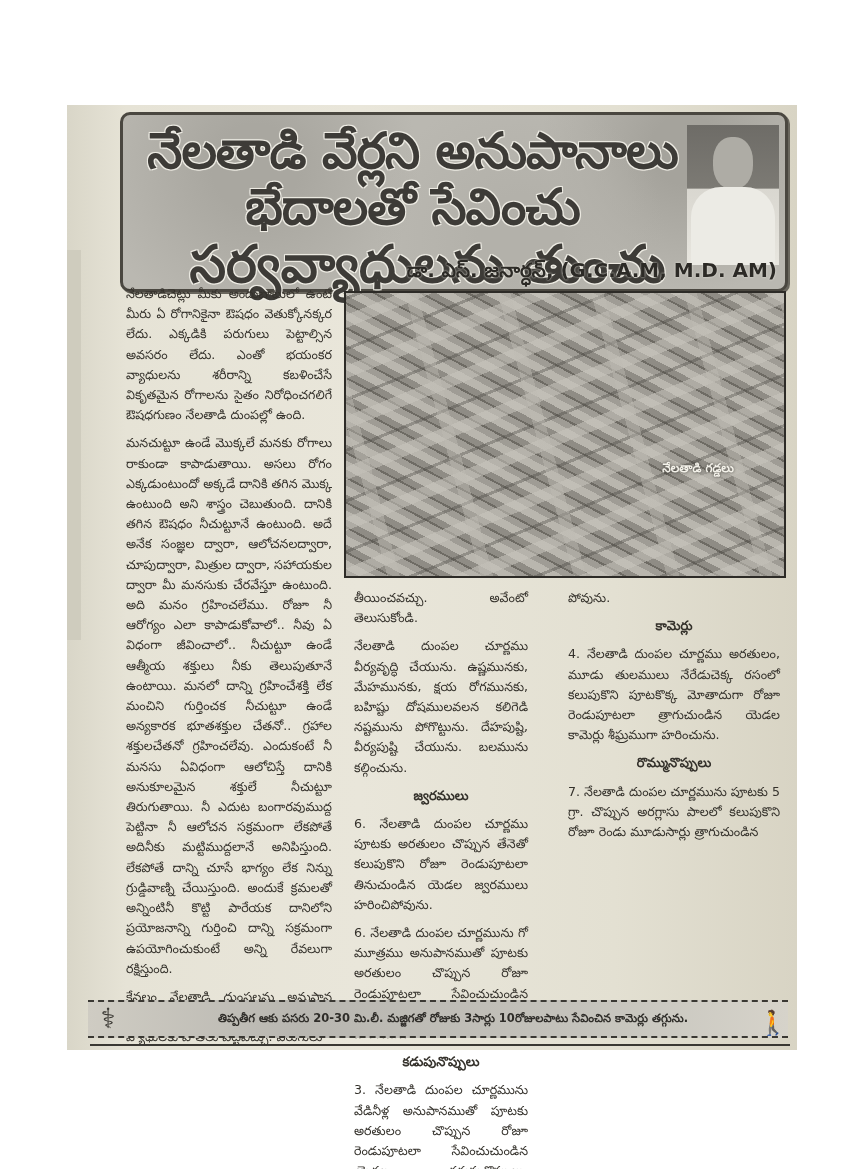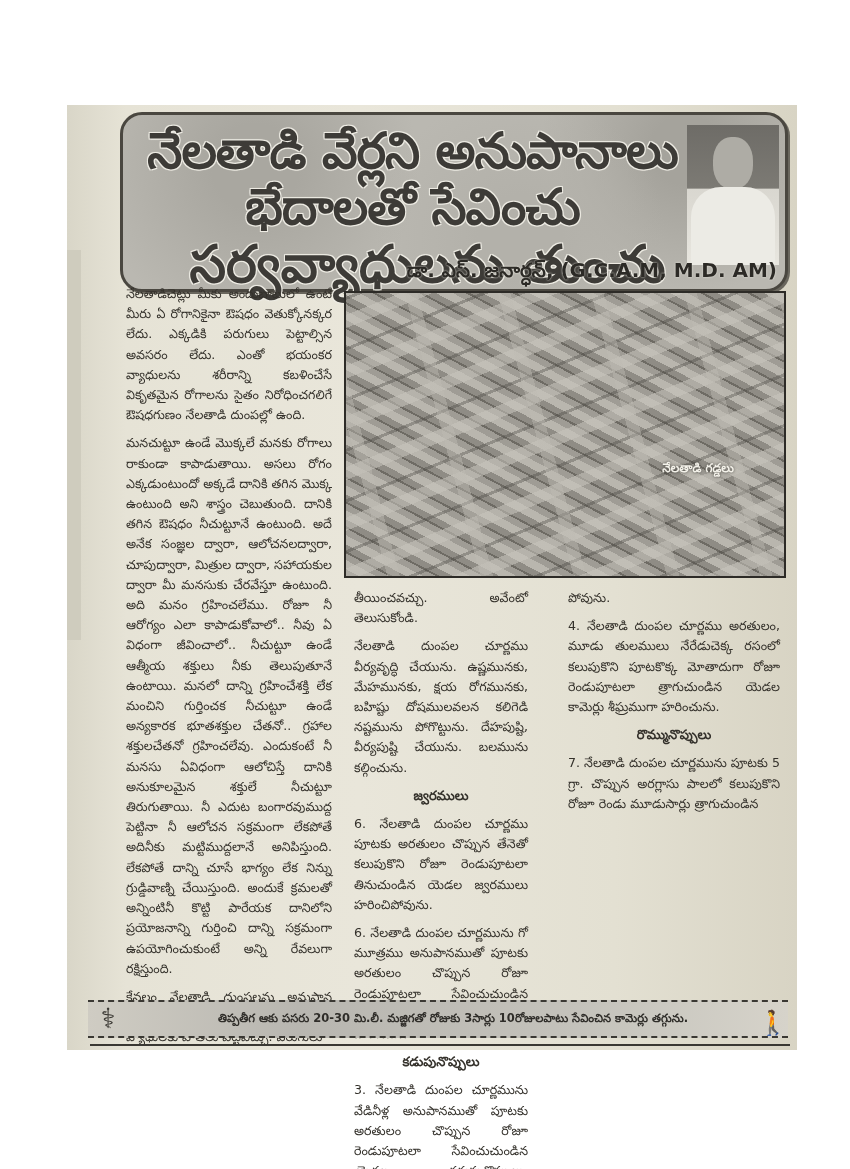--- a/index.html
+++ b/index.html
@@ -11,21 +11,21 @@
     background: linear-gradient(90deg, #d9d6c8 0%, #e6e3d6 8%, #e9e6da 40%, #e3e0d2 75%, #d8d4c4 100%);
   }
   .clip-left-edge {
     position: absolute; left: 67px; top: 250px; width: 14px; height: 390px;
     background: #cfccbe;
   }
 
   
   .header-box {
     position: absolute; left: 120px; top: 112px; width: 668px; height: 180px;
-    border: 3px solid #4a4740; border-radius: 22px;
+    border: 3px solid #4a4740; border-radius: 10px;
     background:
       radial-gradient(circle at 20% 30%, #a9a7a0 0 8%, transparent 30%),
       radial-gradient(circle at 60% 70%, #b3b1aa 0 10%, transparent 35%),
       radial-gradient(circle at 85% 20%, #a5a39c 0 6%, transparent 25%),
       #bab8b1;
     box-shadow: 2px 2px 0 #6a675e;
   }
   .headline {
     position: absolute; left: 12px; top: 8px; width: 555px;
     text-align: center; font-weight: bold; color: #3d3b37;
@@ -134,20 +134,21 @@
   <p>నేలతాడి దుంపల చూర్ణము వీర్యవృద్ధి చేయును. ఉష్ణమునకు, మేహమునకు, క్షయ రోగమునకు, బహిష్టు దోషములవలన కలిగెడి నష్టమును పోగొట్టును. దేహపుష్టి, వీర్యపుష్టి చేయును. బలమును కల్గించును.</p>
   <p class="subhead">జ్వరములు</p>
   <p>6. నేలతాడి దుంపల చూర్ణము పూటకు అరతులం చొప్పున తేనెతో కలుపుకొని రోజూ రెండుపూటలా తినుచుండిన యెడల జ్వరములు హరించిపోవును.</p>
   <p>6. నేలతాడి దుంపల చూర్ణమును గో మూత్రము అనుపానముతో పూటకు అరతులం చొప్పున రోజూ రెండుపూటలా సేవించుచుండిన యెడల సన్నిపాతాది జ్వరములు హరించును.</p>
   <p class="subhead">కడుపునొప్పులు</p>
   <p>3. నేలతాడి దుంపల చూర్ణమును వేడినీళ్ల అనుపానముతో పూటకు అరతులం చొప్పున రోజూ రెండుపూటలా సేవించుచుండిన యెడల కడుపునొప్పులు, శూలవ్యాధులు హరించి</p>
 </div>
 
 <div class="col col-3">
   <p>పోవును.</p>
+  <p class="subhead">కామెర్లు</p>
   <p>4. నేలతాడి దుంపల చూర్ణము అరతులం, మూడు తులములు నేరేడుచెక్క రసంలో కలుపుకొని పూటకొక్క మోతాదుగా రోజూ రెండుపూటలా త్రాగుచుండిన యెడల కామెర్లు శీఘ్రముగా హరించును.</p>
   <p class="subhead">రొమ్మునొప్పులు</p>
   <p>7. నేలతాడి దుంపల చూర్ణమును పూటకు 5 గ్రా. చొప్పున అరగ్లాసు పాలలో కలుపుకొని రోజూ రెండు మూడుసార్లు త్రాగుచుండిన</p>
 </div>
 
 <div class="tip-box">
   <div class="tip-icon-left">⚕</div>
   <div class="tip-text">తిప్పతీగ ఆకు పసరు 20-30 మి.లీ. మజ్జిగతో రోజుకు 3సార్లు 10రోజులపాటు సేవించిన కామెర్లు తగ్గును.</div>
   <div class="tip-icon-right">🚶</div>
 </div>

